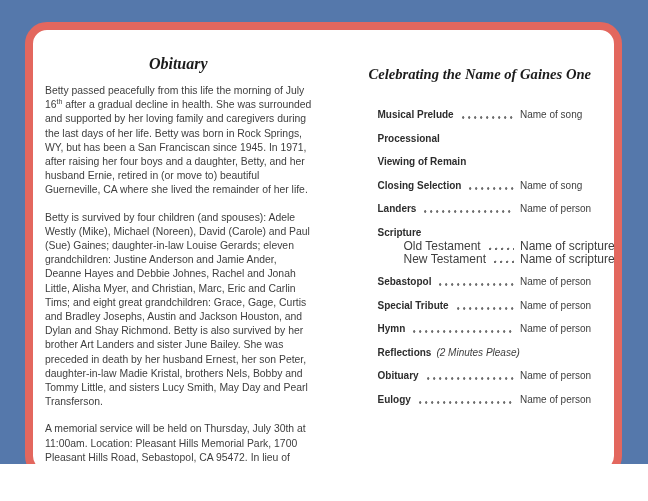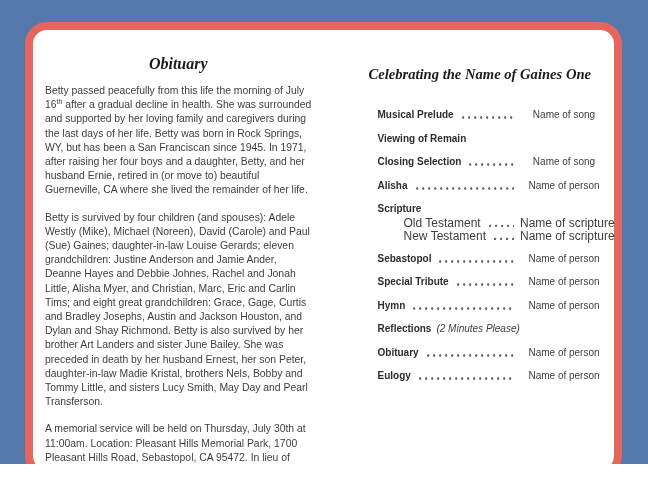--- a/index.html
+++ b/index.html
@@ -89,21 +89,20 @@
     margin: 0 6px 0 8px;
     background-image: radial-gradient(circle at 1.2px 9.5px, #6e6e6e 1px, transparent 1.45px);
     background-size: 6px 14px;
     background-repeat: repeat-x;
     min-width: 20px;
   }
   .service-value {
     width: 88px;
     white-space: nowrap;
     color: #3e3e3e;
-    text-align: center;
   }
   .scripture-block { margin-bottom: 9px; }
   .scripture-block .service-row.header { margin-bottom: 0; }
   .sub-row {
     display: flex;
     align-items: baseline;
     font-size: 12px;
     line-height: 13px;
     color: #3e3e3e;
     margin-left: 26px;
@@ -130,34 +129,37 @@
 
     <div class="col-right">
       <div class="page-title">Celebrating the Name of Gaines One</div>
 
       <div class="service-row">
         <span class="service-label">Musical Prelude</span>
         <span class="leader"></span>
         <span class="service-value">Name of song</span>
       </div>
 
+      <div class="service-row">
+        <span class="service-label">Processional</span>
+      </div>
 
       <div class="service-row">
         <span class="service-label">Viewing of Remain</span>
       </div>
 
 
       <div class="service-row">
         <span class="service-label">Closing Selection</span>
         <span class="leader"></span>
         <span class="service-value">Name of song</span>
       </div>
 
       <div class="service-row">
-        <span class="service-label">Alisha</span>
+        <span class="service-label">Landers</span>
         <span class="leader"></span>
         <span class="service-value">Name of person</span>
       </div>
 
       <div class="scripture-block">
         <div class="service-row header">
           <span class="service-label">Scripture</span>
         </div>
         <div class="sub-row">
           <span class="service-label">Old Testament</span>

